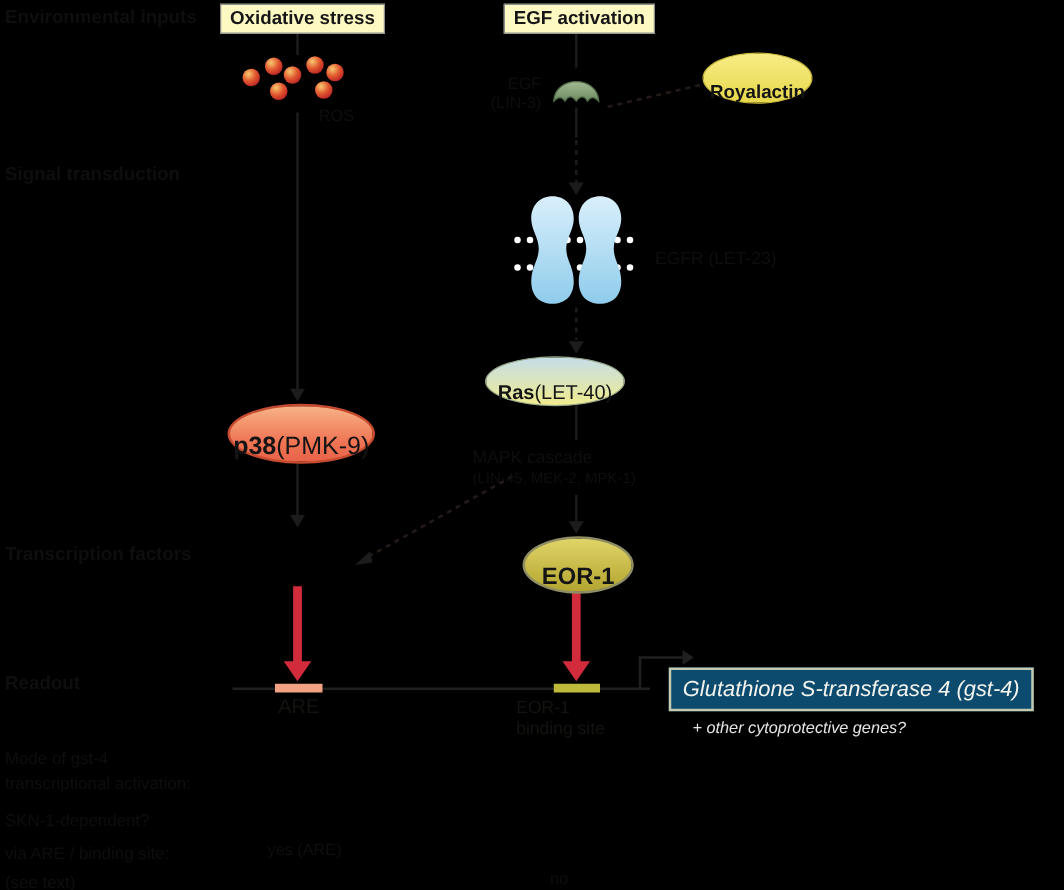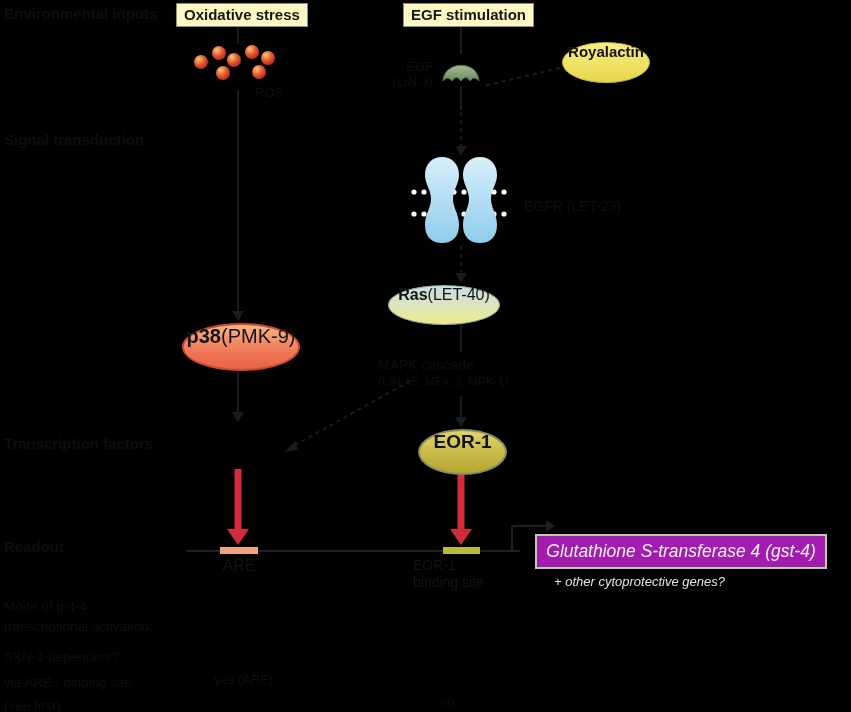--- a/index.html
+++ b/index.html
@@ -4,40 +4,40 @@
 <style>
   html,body{margin:0;padding:0;background:#000;}
   .stage{position:relative;width:851px;height:712px;background:#000;
          font-family:"Liberation Sans",sans-serif;overflow:hidden;}
   .abs{position:absolute;}
   .hdr{position:absolute;background:#fef9c3;border:1px solid #8d8d8d;
        color:#161616;font-weight:bold;font-size:15px;line-height:20px;
        padding:1px 7px;white-space:nowrap;}
   .ghost{color:#0e0e0e;}      
   .ghost2{color:#151310;}
-  .ellipse{position:absolute;display:flex;align-items:flex-start;justify-content:center;
+  .ellipse{position:absolute;display:flex;align-items:flex-end;justify-content:center;
            border-radius:50%;color:#141414;white-space:nowrap;}
   .b{font-weight:bold;}
   .p38{left:182px;top:323px;width:114px;height:44px;font-size:20px;
        background:linear-gradient(180deg,#f7b387 0%,#ef7454 65%,#e8644a 100%);
        border:2px solid #c74b2f;}
   .skn1{left:196px;top:424px;width:85px;height:42px;font-size:19px;font-weight:bold;
         background:linear-gradient(180deg,#f5a078 0%,#e95b41 100%);
         border:2px solid #bf3d25;}
   .eor1{left:418px;top:429px;width:85px;height:42px;font-size:19px;font-weight:bold;
         background:linear-gradient(180deg,#e0d468 0%,#b3a52f 100%);
         border:2px solid #8e8d63;}
   .ras{left:388px;top:285px;width:110px;height:38px;font-size:16px;
        background:linear-gradient(180deg,#c6dee9 0%,#efeb8f 100%);
        border:1px solid #9aa98a;}
   .royal{left:562px;top:42px;width:86px;height:39px;font-size:15px;font-weight:bold;
          background:linear-gradient(180deg,#f7ed85 0%,#e7d74b 100%);
          border:1px solid #c9b83e;}
   .genebox{left:535px;top:534px;width:288px;height:31px;
-           background:#a21caf;border:2px solid #c2cbb0;
+           background:#0c4a6e;border:2px solid #c2cbb0;
            display:flex;align-items:center;justify-content:center;
            color:#f4f4ee;font-style:italic;font-size:17.5px;white-space:nowrap;}
   .txt{position:absolute;white-space:nowrap;}
   .ctr{white-space:normal;}
 </style>
 </head>
 <body>
 
 <div class="stage">
 
@@ -149,21 +149,21 @@
     <rect x="220" y="547" width="38" height="7" fill="#f2a182"></rect>
     <rect x="443" y="547" width="37" height="7" fill="#bdb93a"></rect>
   </svg>
 
   <div class="txt ghost b" style="left:4px;top:5px;font-size:15px;">Environmental inputs</div>
   <div class="txt ghost b" style="left:4px;top:131px;font-size:15px;">Signal transduction</div>
   <div class="txt ghost b" style="left:4px;top:435px;font-size:15px;">Transcription factors</div>
   <div class="txt ghost b" style="left:4px;top:538px;font-size:15px;">Readout</div>
 
   <div class="hdr" style="left:176px;top:3px;">Oxidative stress</div>
-  <div class="hdr" style="left:403px;top:3px;">EGF stimulation</div>
+  <div class="hdr" style="left:403px;top:3px;">EGF activation</div>
 
   <div class="txt ghost" style="left:255px;top:85px;font-size:13px;">ROS</div>
 
   <div class="ellipse p38">
     <span class="b">p38</span>
       <span> (PMK-9)</span>
   </div>
 
 
   <div class="txt ghost2" style="left:206px;top:557px;width:66px;text-align:center;font-size:16px;">ARE</div>

